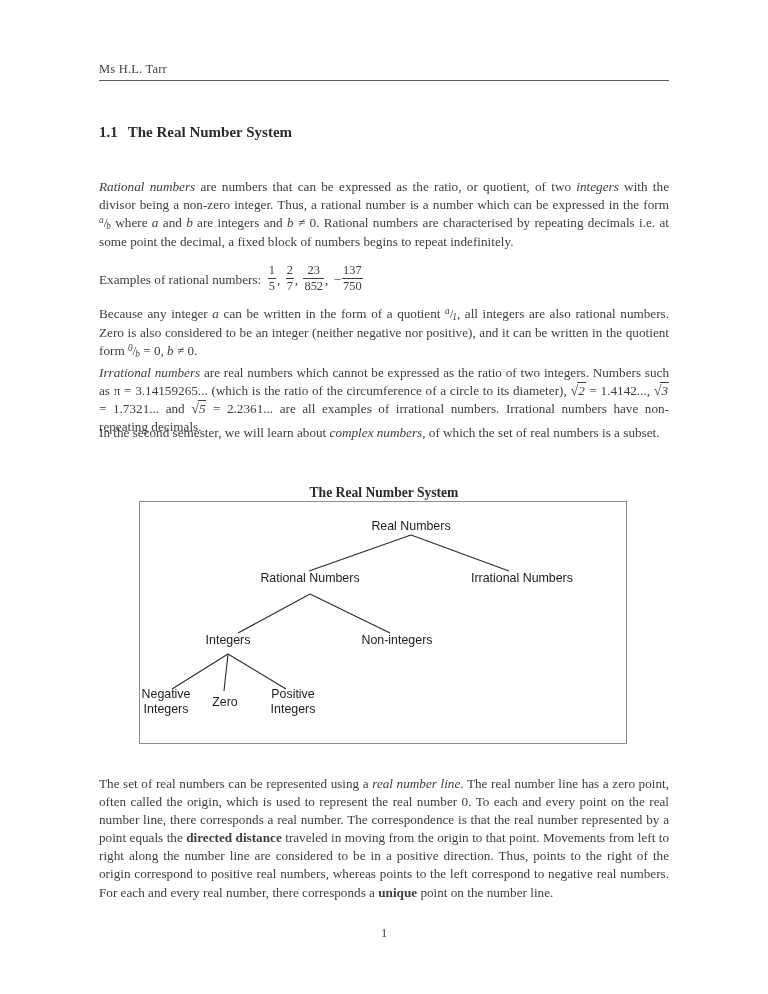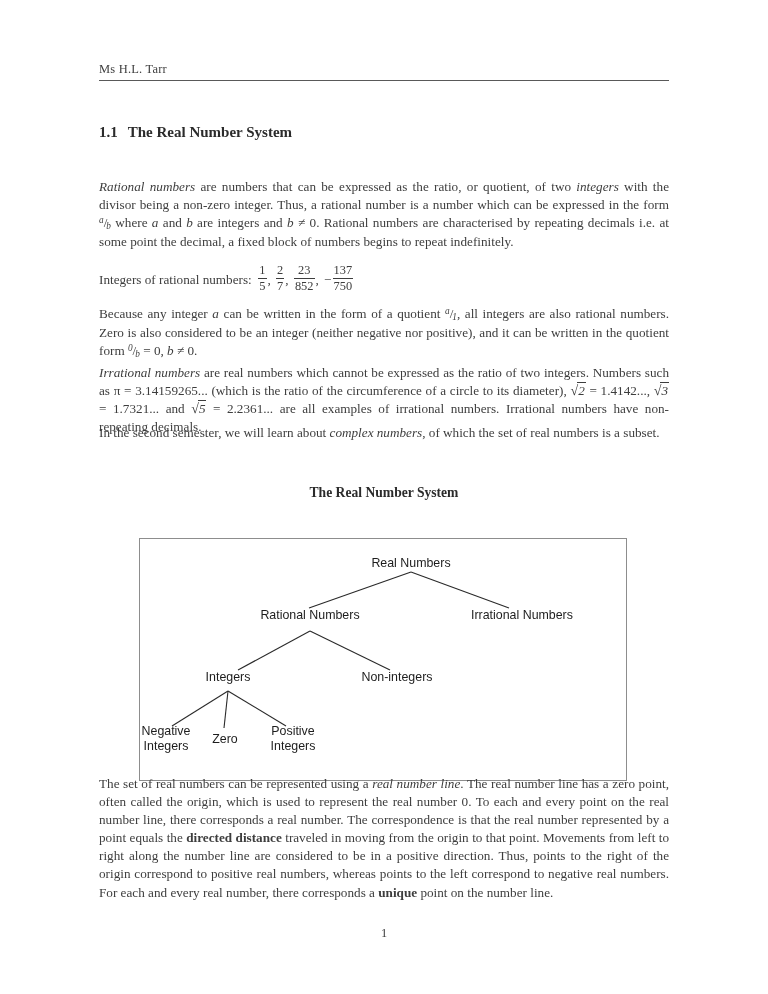--- a/index.html
+++ b/index.html
@@ -149,21 +149,21 @@
     text-align: center;
     font-size: 13.6px;
     font-weight: bold;
     color: #2b2b2b;
   }
 
   
   .figure {
     position: absolute;
     left: 139px;
-    top: 538px;
+    top: 501px;
     width: 488px;
     height: 243px;
     border: 1px solid #8d8d8d;
     background: #ffffff;
     box-sizing: border-box;
   }
   .figure svg { display: block; }
   .dlabel {
     font-family: "Liberation Sans", sans-serif;
     font-size: 12.4px;
@@ -195,21 +195,21 @@
   <div class="h2">
     <span class="num">1.1</span><span>The Real Number System</span>
   </div>
 
 
   <div class="para" style="top:178px;">
     <span class="it">Rational numbers</span><span> are numbers that can be expressed as the ratio, or quotient, of two </span><span class="it">integers</span><span> with the divisor being a non-zero integer. Thus, a rational number is a number which can be expressed in the form </span><span class="nfrac"><span class="n">a</span><span class="s">/</span><span class="d">b</span></span><span> where </span><span class="it">a</span><span> and </span><span class="it">b</span><span> are integers and </span><span class="it">b</span><span> ≠ 0. Rational numbers are characterised by repeating decimals i.e. at some point the decimal, a fixed block of numbers begins to repeat indefinitely.</span>
   </div>
 
   <div class="examples">
-    <span class="lead">Integers of rational numbers:</span>&nbsp;
+    <span class="lead">Examples of rational numbers:</span>&nbsp;
     <span class="dfrac">
       <span class="num">1</span>
       <span class="den">5</span>
     </span><span class="comma">,</span>
     <span class="dfrac">
       <span class="num">2</span>
       <span class="den">7</span>
     </span><span class="comma">,</span>
     <span class="dfrac">
       <span class="num">23</span>

